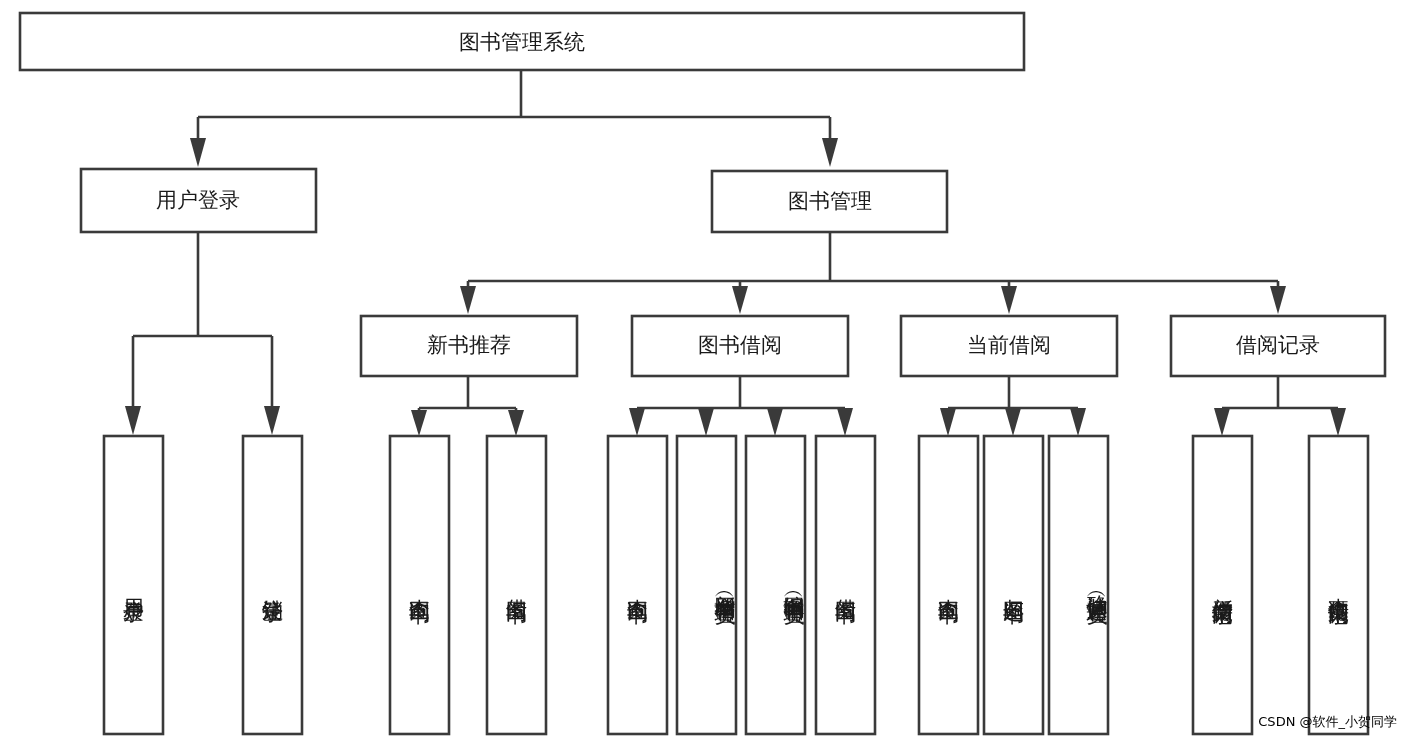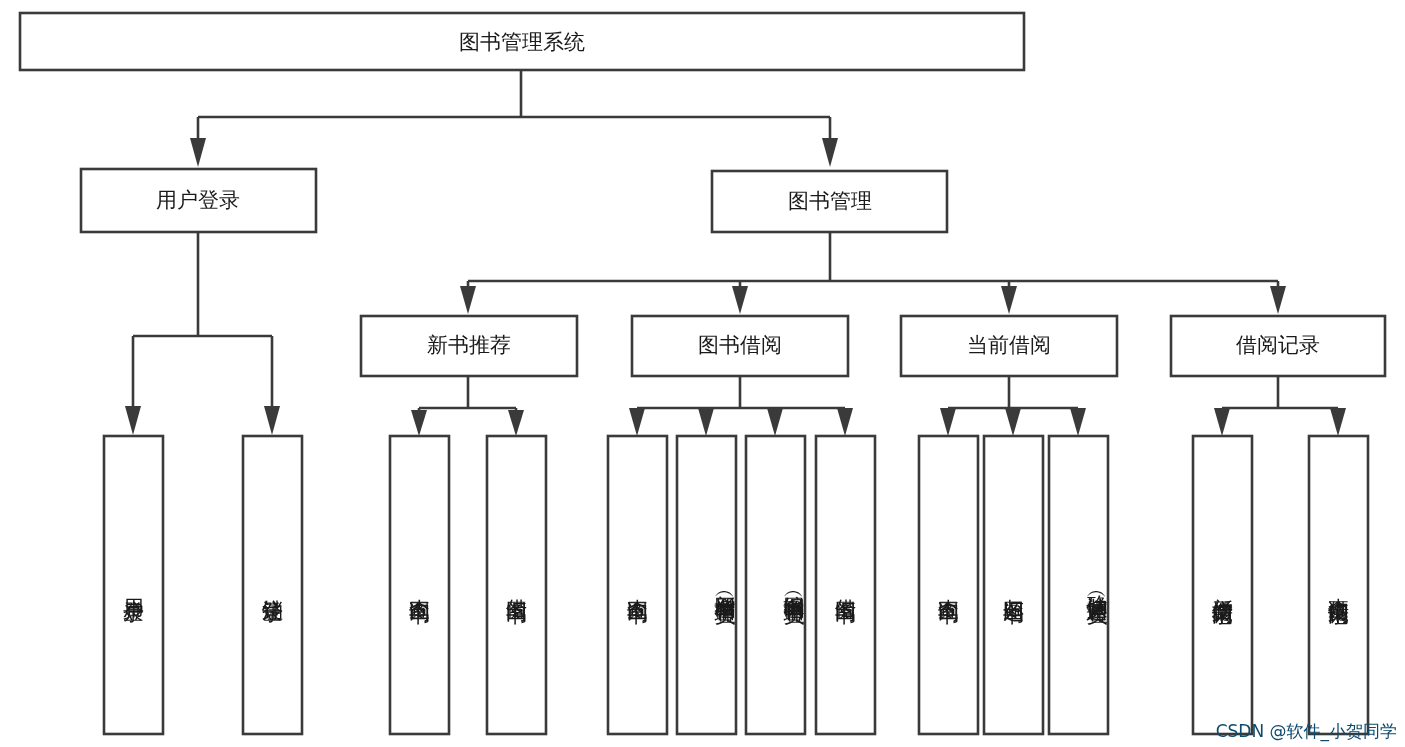--- a/index.html
+++ b/index.html
@@ -59,24 +59,24 @@
     letter-spacing: 1.5px;
     white-space: nowrap;
     pointer-events: none;
     display: flex;
     align-items: center;
     justify-content: center;
   }
   .watermark {
     position: absolute;
     right: 8px;
-    bottom: 4px;
-    font-family: "DejaVu Sans", "Liberation Sans", sans-serif;
-    font-size: 17px;
-    color: #0c4a6e;
+    bottom: 16px;
+    font-family: "DejaVu Sans", "Liberation Sans", sans-serif;
+    font-size: 13px;
+    color: #000000;
     white-space: nowrap;
     pointer-events: none;
   }
 </style>
 </head>
 <body>
 
 <div id="diagram-root">
 
   <svg class="diagram" viewBox="0 0 1405 747">

